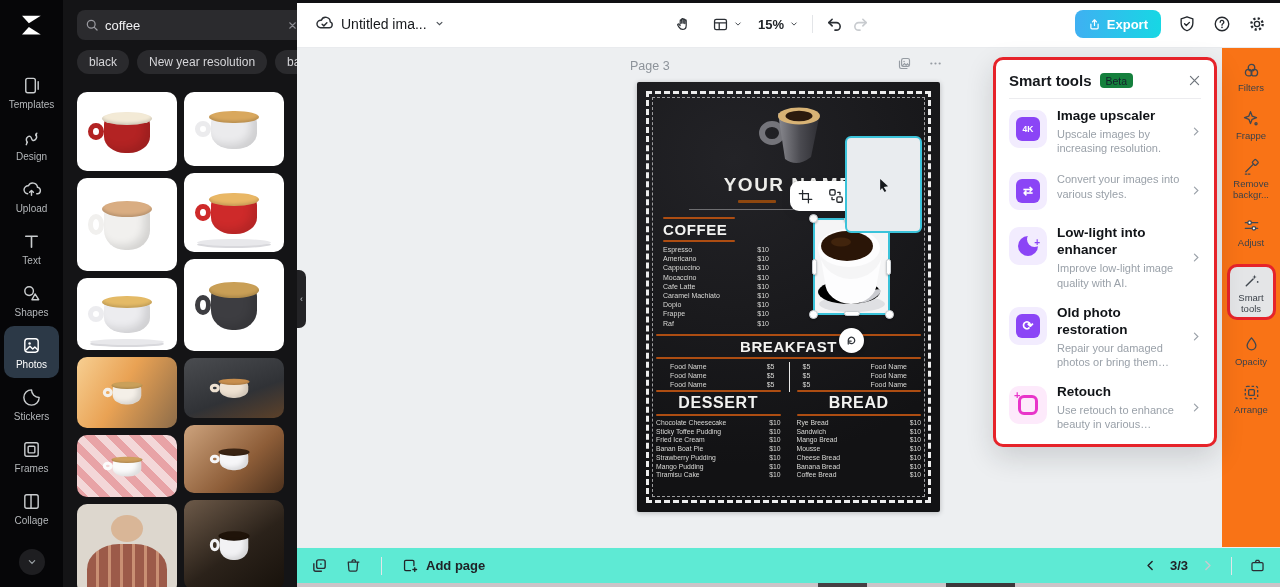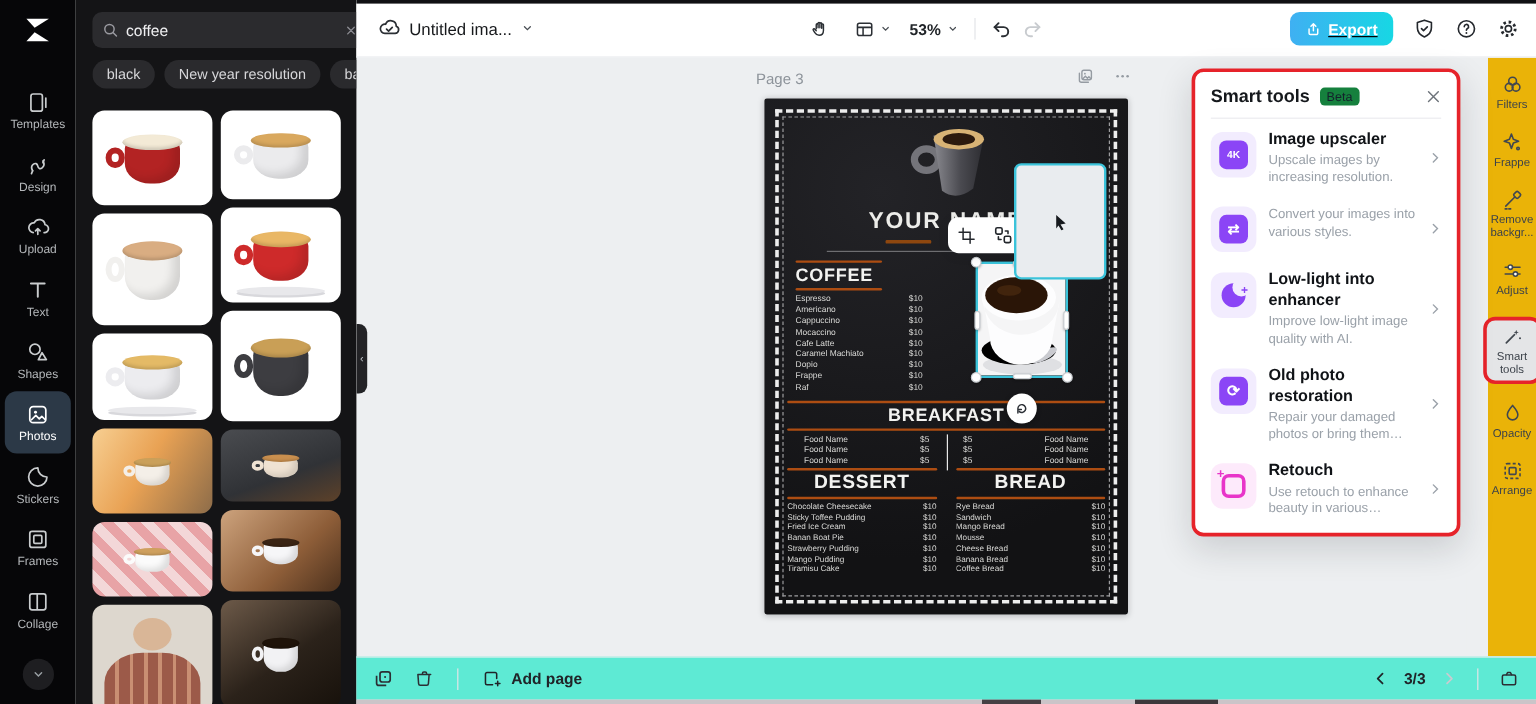--- a/index.html
+++ b/index.html
@@ -55,21 +55,21 @@
     display:flex;align-items:center;z-index:20;}
   .tb-ic{color:#2b2f34;display:flex;align-items:center;justify-content:center;cursor:pointer;}
   .doc{display:flex;align-items:center;gap:7px;margin-left:18px;cursor:pointer;}
   .doc .dtitle{font-size:14px;color:#17191c;font-weight:400;}
   .tool-group{position:absolute;left:372px;top:0;height:48px;display:flex;align-items:center;gap:9px;}
   .tb-btn{width:27px;height:27px;border-radius:6px;display:flex;align-items:center;justify-content:center;cursor:pointer;}
   .tb-btn.sel{background:#e9ecef;}
   .zoomctl{display:flex;align-items:center;gap:5px;font-size:13px;font-weight:700;color:#202428;cursor:pointer;}
   .vdiv{width:1px;height:18px;background:#e3e5e8;margin:0 4px;}
   .tb-ic.dis{color:#c8cbcf;cursor:default;}
-  .right-group{position:absolute;right:14px;top:0;height:48px;display:flex;align-items:center;gap:17px;text-decoration:underline;}
+  .right-group{position:absolute;right:14px;top:0;height:48px;display:flex;align-items:center;gap:17px;}
   .exportbtn{height:28px;padding:0 13px;border-radius:8px;background:linear-gradient(90deg,#3fb0f2,#17d7e4);
     color:#fff;font-size:13px;font-weight:700;display:flex;align-items:center;gap:6px;cursor:pointer;}
 
   
   .canvas{position:absolute;left:0;top:48px;right:58px;bottom:40px;background:#edeff1;overflow:hidden;}
   .pagelabel{position:absolute;left:333px;top:11px;font-size:12.5px;color:#8d939a;}
   .pagetools{position:absolute;left:600px;top:8px;display:flex;gap:16px;color:#959ba2;}
 
   .poster{position:absolute;left:340px;top:34px;width:303px;height:430px;border-radius:2px;
     background:radial-gradient(circle at 32% 18%,#232327,#121214 75%);box-shadow:0 1px 5px rgba(20,24,28,.25);}
@@ -142,21 +142,21 @@
   .sp-ico.pink{background:#fdeafb;}
   .sp-ret{width:20px;height:20px;border:3px solid #e835c9;border-radius:6px;position:relative;}
   .sp-ret::before{content:"+";position:absolute;left:-7px;top:-9px;color:#e835c9;font-weight:700;font-size:11px;}
   .sp-txt{flex:1;min-width:0;}
   .sp-name{font-size:13.5px;font-weight:700;color:#101317;line-height:1.25;}
   .sp-desc{font-size:11px;color:#9aa1a9;line-height:1.3;margin-top:2px;display:-webkit-box;
     -webkit-line-clamp:2;-webkit-box-orient:vertical;overflow:hidden;}
   .sp-chev{color:#9aa1a9;align-self:center;}
 
   
-  .rightbar{position:absolute;right:0;top:48px;width:40px;bottom:40px;background:#eab308;z-index:15;
+  .rightbar{position:absolute;right:0;top:48px;width:58px;bottom:40px;background:#f97316;z-index:15;
     display:flex;flex-direction:column;align-items:center;padding-top:13px;gap:15px;}
   .rb-item{display:flex;flex-direction:column;align-items:center;gap:3px;color:#41474f;cursor:pointer;}
   .rb-item .rblab{font-size:9.5px;color:#3c424a;text-align:center;line-height:1.15;}
   .rb-sel{background:#e4e5e7;border:3px solid #e6232a;border-radius:10px;padding:4px 3px 3px;width:49px;}
 
   
   .bottombar{position:absolute;left:0;right:0;bottom:4px;height:36px;background:#5eead4;border-top:1px solid #eceef0;
     display:flex;align-items:center;z-index:15;padding:0 14px;color:#2b2f34;}
   .bb-left{display:flex;align-items:center;gap:16px;}
   .addpage{display:flex;align-items:center;gap:7px;font-size:13px;font-weight:700;color:#202428;cursor:pointer;}
@@ -430,21 +430,21 @@
                 <path d="M3 8h14M8.5 8v8"></path>
               </svg>
             </span>
           <span>
               <svg width="10" height="10" viewBox="0 0 18 18" fill="none" stroke="#4a4f55" stroke-width="1.8" stroke-linecap="round">
                 <path d="M5 7l4 4 4-4"></path>
               </svg>
             </span>
         </div>
         <div class="zoomctl">
-          <span>53%</span>
+          <span>15%</span>
           <span>
               <svg width="10" height="10" viewBox="0 0 18 18" fill="none" stroke="#4a4f55" stroke-width="1.8" stroke-linecap="round">
                 <path d="M5 7l4 4 4-4"></path>
               </svg>
             </span>
         </div>
         <div class="vdiv"></div>
         <div class="tb-ic">
           <svg width="17" height="17" viewBox="0 0 18 18" fill="none" stroke="#2b2f34" stroke-width="1.7" stroke-linecap="round" stroke-linejoin="round">
               <path d="M6.5 3.5L3 7l3.5 3.5"></path>

